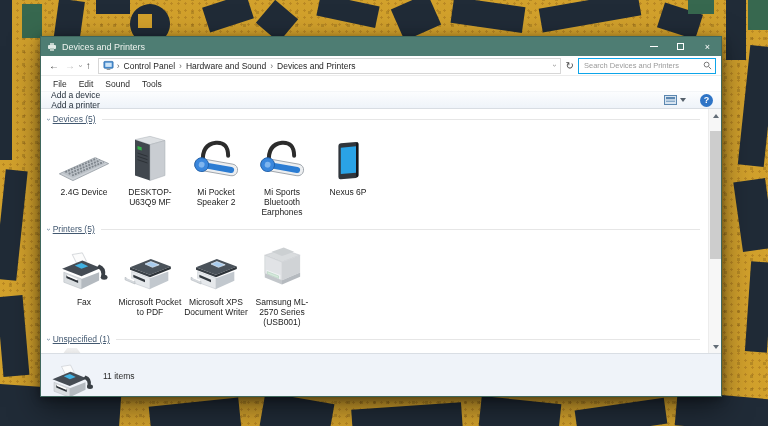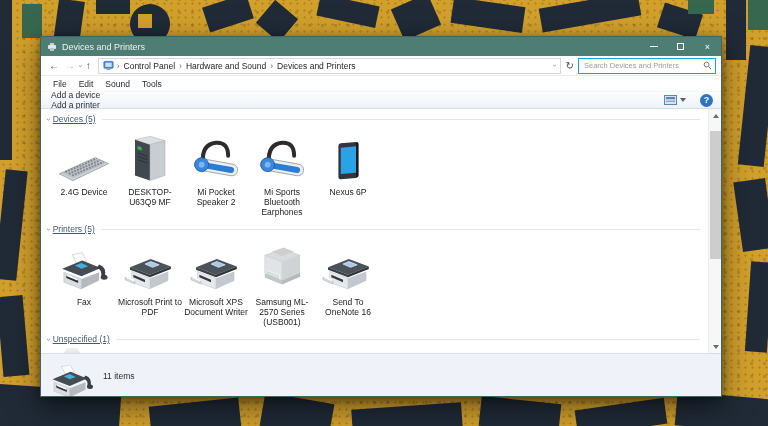--- a/index.html
+++ b/index.html
@@ -318,21 +318,21 @@
  <polygon points="8,16 8,19 32,28 32,25" fill="#383f46"></polygon>
  <polygon points="32,25 32,28 57,18 57,15" fill="#2e343a"></polygon>
  <polygon points="26,12 33,9 43,13 35,16" fill="#a8cbec" stroke="#e8f2fb" stroke-width=".8"></polygon>
  <polygon points="10,21 32,29 32,42 10,34" fill="#e6e9ec" stroke="#b9bfc6" stroke-width=".6"></polygon>
  <polygon points="32,29 54,21 54,32 32,42" fill="#c2c8ce"></polygon>
  <polygon points="12,25 26,31 26,34 12,28" fill="#343a40"></polygon>
  <polygon points="2,28 14,33 14,36 2,31" fill="#d6dade" stroke="#aab0b6" stroke-width=".6"></polygon>
  <polygon points="4,27 13,31 13,33 4,29" fill="#ffffff"></polygon>
 </svg>
             </div>
-            <div class="item-label">Microsoft Print to PDF</div>
+            <div class="item-label">Microsoft Pocket to PDF</div>
           </div>
           <div class="grid-item">
             <div class="icon-box">
               <svg width="54" height="40" viewBox="0 0 64 48">
  <polygon points="8,16 33,6 57,15 32,25" fill="#4a525a"></polygon>
  <polygon points="8,16 8,19 32,28 32,25" fill="#383f46"></polygon>
  <polygon points="32,25 32,28 57,18 57,15" fill="#2e343a"></polygon>
  <polygon points="26,12 33,9 43,13 35,16" fill="#a8cbec" stroke="#e8f2fb" stroke-width=".8"></polygon>
  <polygon points="10,21 32,29 32,42 10,34" fill="#e6e9ec" stroke="#b9bfc6" stroke-width=".6"></polygon>
  <polygon points="32,29 54,21 54,32 32,42" fill="#c2c8ce"></polygon>
@@ -350,36 +350,20 @@
  <polygon points="20,9 34,4 46,9 32,14" fill="#c4c8cb"></polygon>
  <polygon points="12,13 12,34 32,42 32,21" fill="#dcdfe2" stroke="#bfc3c7" stroke-width=".6"></polygon>
  <polygon points="32,21 53,13 53,33 32,42" fill="#c8ccd0"></polygon>
  <polygon points="14,30 30,36 30,43 14,37" fill="#eef0f2"></polygon>
  <polygon points="15,32 28,37 28,40 15,35" fill="#cfe6d6" stroke="#9cc4aa" stroke-width=".6"></polygon>
  <polygon points="12,34 32,42 32,47 12,39" fill="#b9bec3"></polygon>
  <polygon points="32,42 53,33 53,38 32,47" fill="#a9aeb4"></polygon>
 </svg>
             </div>
             <div class="item-label">Samsung ML-2570 Series (USB001)</div>
-          </div>
-          <div class="grid-item">
-            <div class="icon-box">
-              <svg width="54" height="40" viewBox="0 0 64 48">
- <polygon points="8,16 33,6 57,15 32,25" fill="#4a525a"></polygon>
- <polygon points="8,16 8,19 32,28 32,25" fill="#383f46"></polygon>
- <polygon points="32,25 32,28 57,18 57,15" fill="#2e343a"></polygon>
- <polygon points="26,12 33,9 43,13 35,16" fill="#a8cbec" stroke="#e8f2fb" stroke-width=".8"></polygon>
- <polygon points="10,21 32,29 32,42 10,34" fill="#e6e9ec" stroke="#b9bfc6" stroke-width=".6"></polygon>
- <polygon points="32,29 54,21 54,32 32,42" fill="#c2c8ce"></polygon>
- <polygon points="12,25 26,31 26,34 12,28" fill="#343a40"></polygon>
- <polygon points="2,28 14,33 14,36 2,31" fill="#d6dade" stroke="#aab0b6" stroke-width=".6"></polygon>
- <polygon points="4,27 13,31 13,33 4,29" fill="#ffffff"></polygon>
-</svg>
-            </div>
-            <div class="item-label">Send To OneNote 16</div>
           </div>
         </div>
         <div class="section-header">
           <span class="sec-chevron">›</span>
           <span class="sec-label">Unspecified (1)</span>
           <span class="sec-line"></span>
         </div>
         <div class="partial-item"></div>
       </div>
     <div class="scrollbar">

